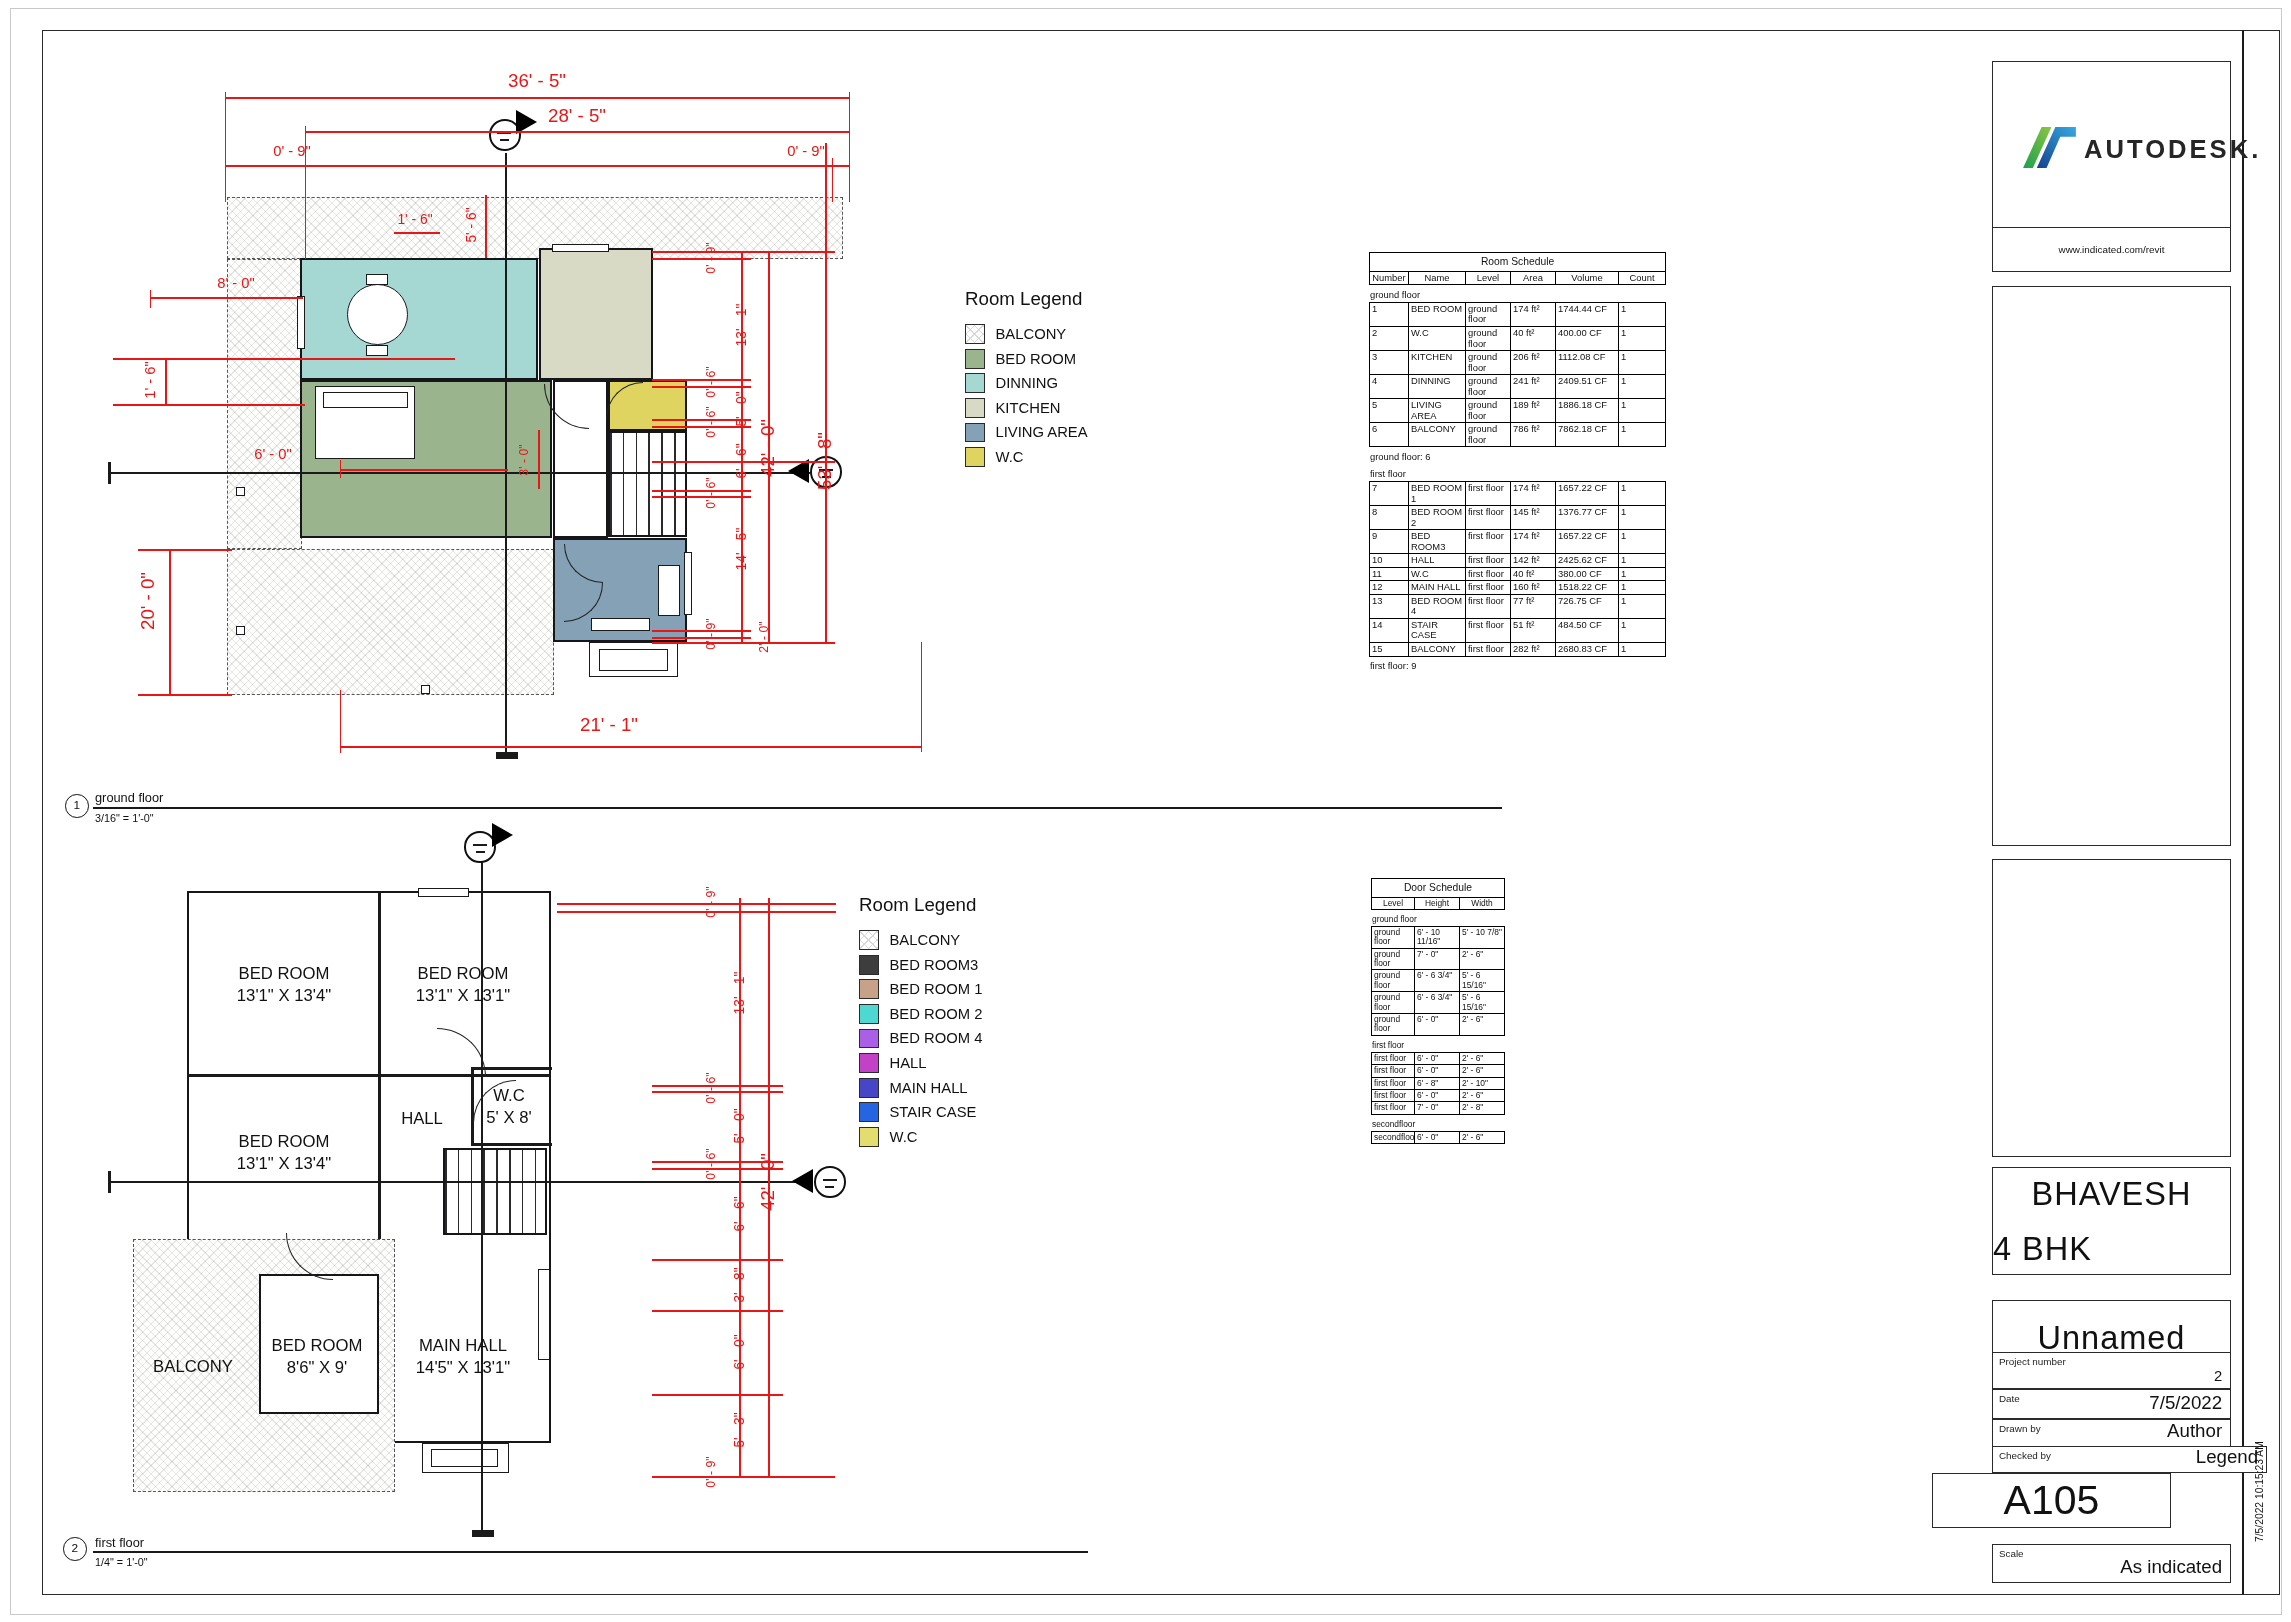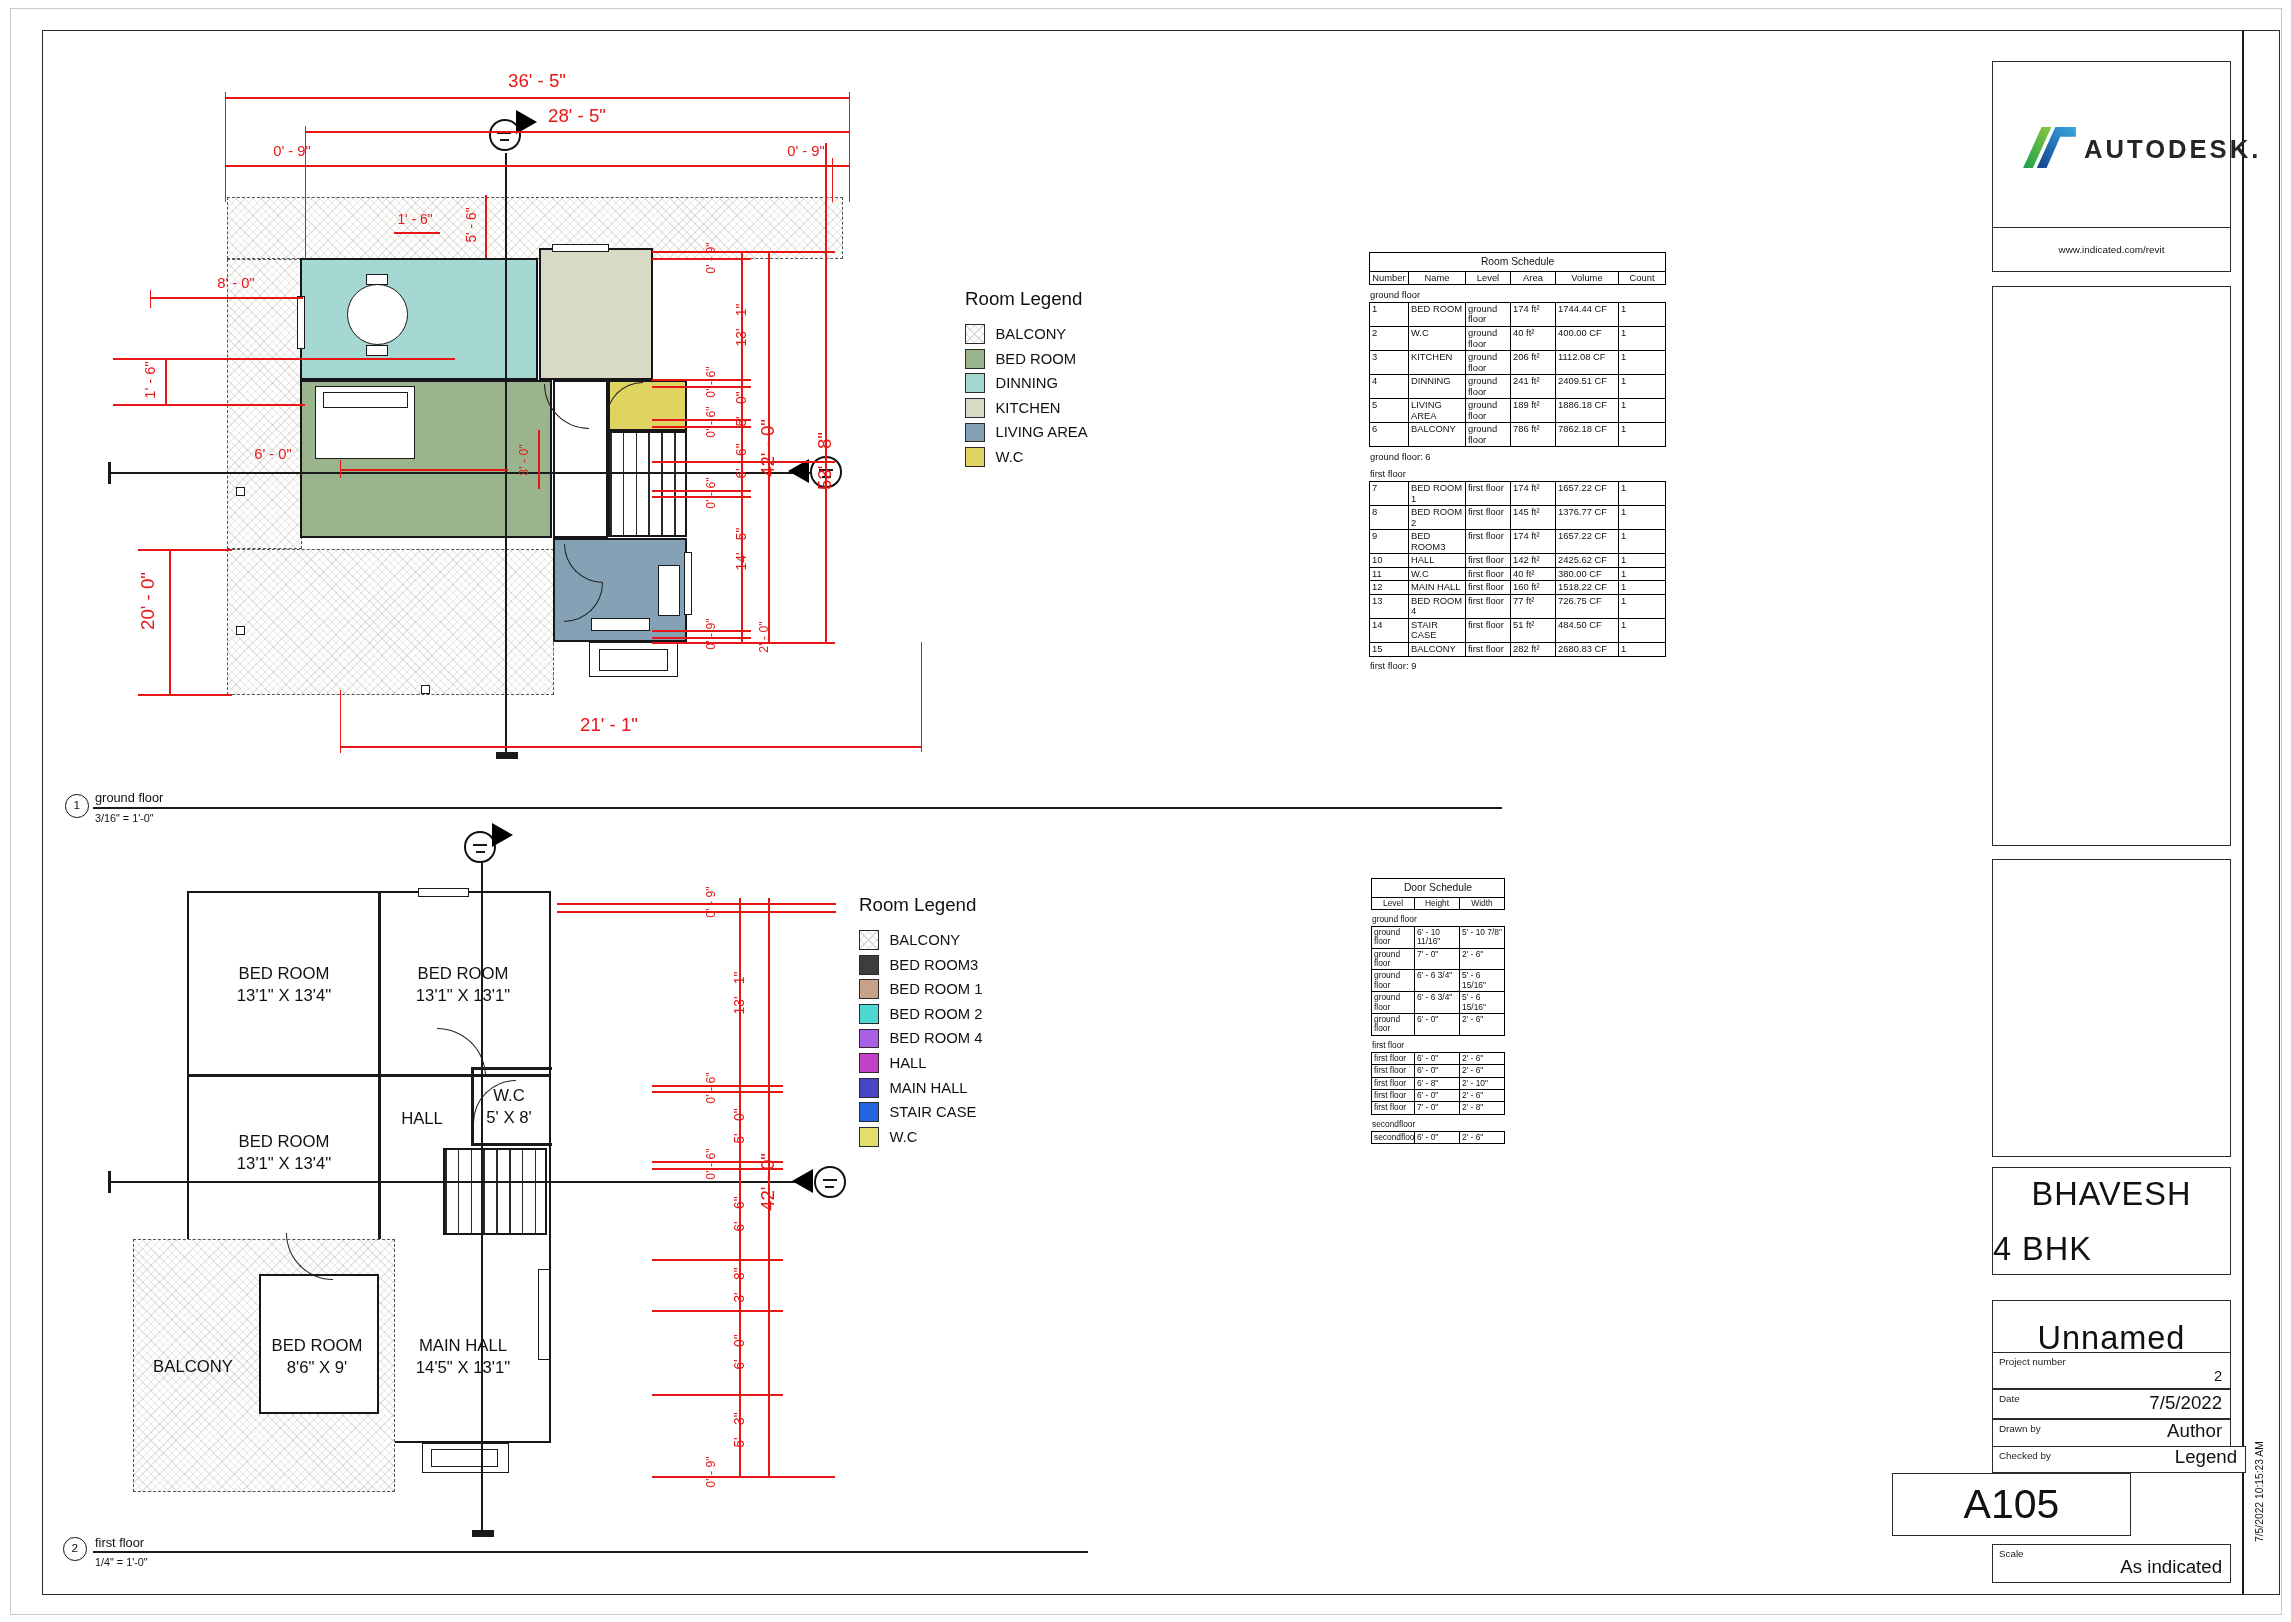--- a/index.html
+++ b/index.html
@@ -706,25 +706,25 @@
       <span class="tb-value" style="font-size:14.8px">2</span>
     </div>
     <div class="tb-box" style="left:1992px;top:1389px;width:239px;height:29.6px">
       <span class="tb-label">Date</span>
       <span class="tb-value">7/5/2022</span>
     </div>
     <div class="tb-box" style="left:1992px;top:1419px;width:239px;height:27.6px">
       <span class="tb-label">Drawn by</span>
       <span class="tb-value">Author</span>
     </div>
-    <div class="tb-box" style="left:1992px;top:1446px;width:254px;height:26.6px">
+    <div class="tb-box" style="left:1992px;top:1446px;width:275px;height:26.6px">
       <span class="tb-label">Checked by</span>
       <span class="tb-value">Legend</span>
     </div>
-    <div class="tb-box tb-center sheetno" style="left:1892px;top:1473px;width:239px;height:63px">A105</div>
+    <div class="tb-box tb-center sheetno" style="left:1932px;top:1473px;width:239px;height:55px">A105</div>
     <div class="tb-box" style="left:1992px;top:1544px;width:239px;height:39px">
       <span class="tb-label">Scale</span>
       <span class="tb-value">As indicated</span>
     </div>
     <div class="timestamp" style="left:2254px;top:1542px">7/5/2022 10:15:23 AM</div>
   </div>
 
 </div>
 
 

